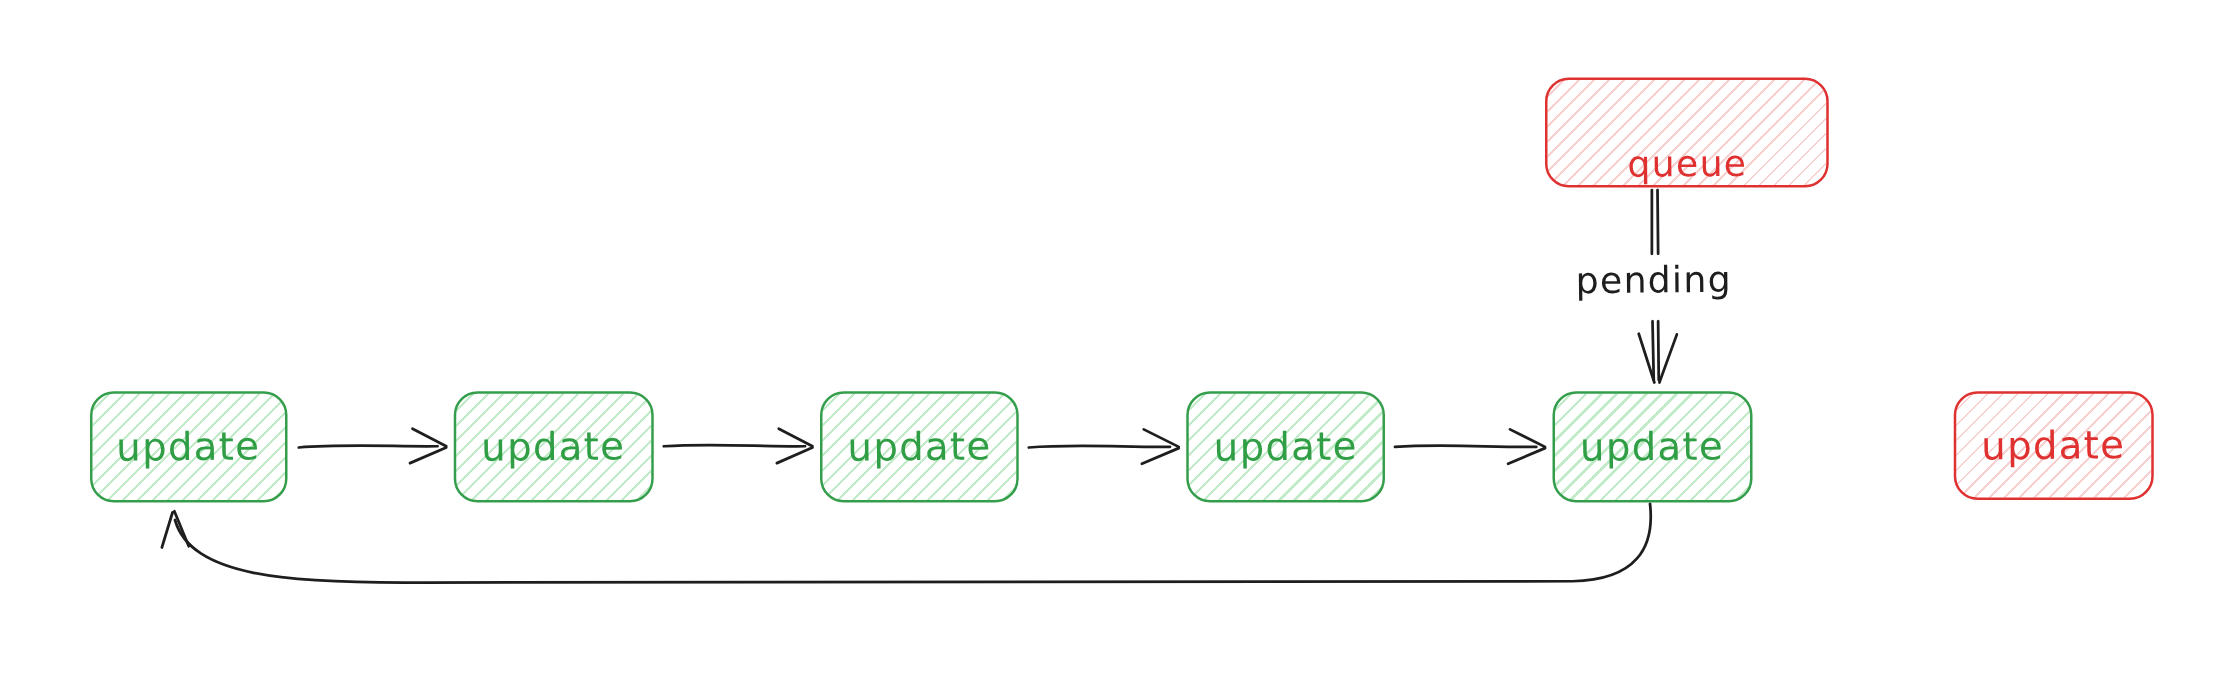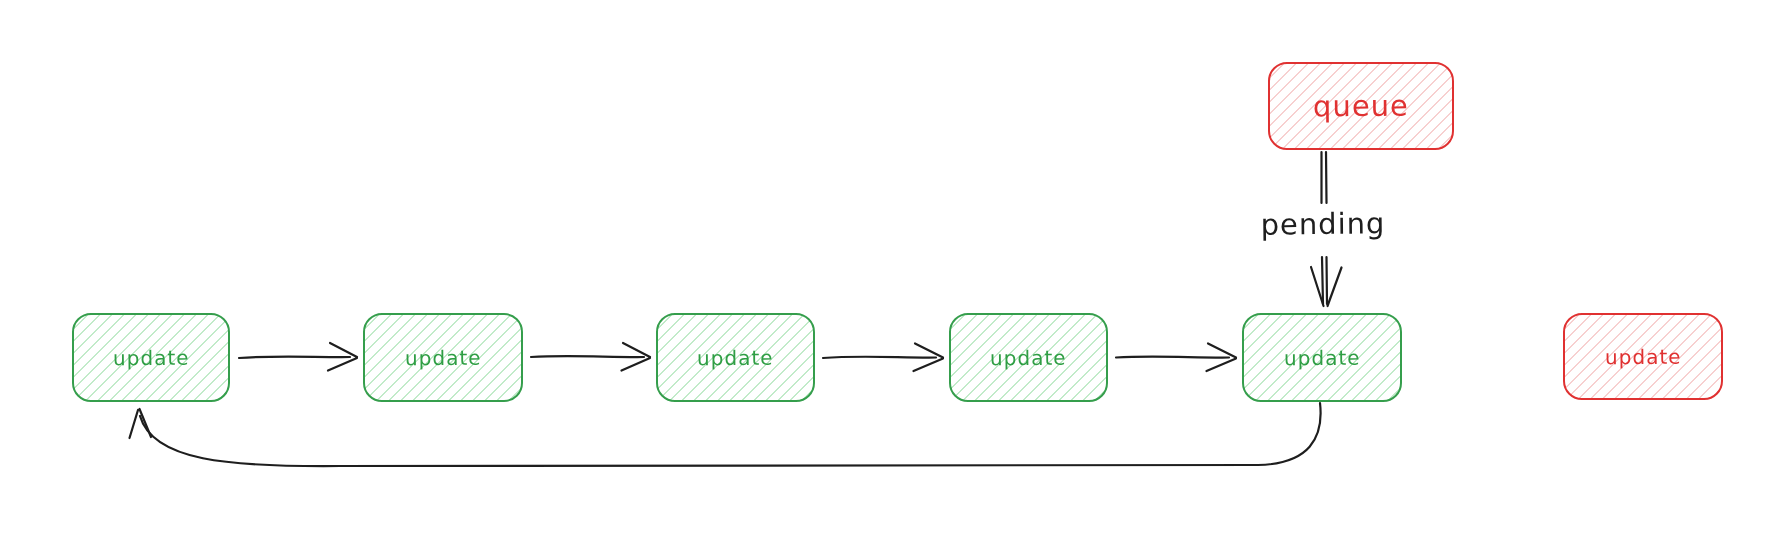--- a/index.html
+++ b/index.html
@@ -32,21 +32,21 @@
   .node {
     position: absolute;
     display: flex;
     align-items: center;
     justify-content: center;
     border-radius: 19px;
     box-sizing: border-box;
     letter-spacing: 1px;
   }
   .node-label {
-    font-size: 20px;
+    font-size: 31px;
     font-weight: 500;
     transform: rotate(-0.5deg);
   }
   .node.green {
     border: 2.5px solid var(--green-stroke, #359e4c);
     color: var(--green-text, #2f9e44);
     background: repeating-linear-gradient(
       135deg,
       rgba(64, 192, 87, 0.32) 0px,
       rgba(64, 192, 87, 0.32) 1.8px,
@@ -65,21 +65,21 @@
       transparent 8.5px
     );
   }
   .node-queue .node-label { font-size: 29px; }
   
   .n1 { left: 72px;   top: 313px; width: 158px; height: 89px; }
   .n2 { left: 363px;  top: 313px; width: 160px; height: 89px; }
   .n3 { left: 656px;  top: 313px; width: 159px; height: 89px; }
   .n4 { left: 949px;  top: 313px; width: 159px; height: 89px; }
   .n5 { left: 1242px; top: 313px; width: 160px; height: 89px; }
-  .node-queue  { left: 1268px; top: 62px;  width: 186px; height: 88px; }
+  .node-queue  { left: 1236px; top: 62px;  width: 227px; height: 88px; align-items: flex-end; }
   .node-red-update { left: 1563px; top: 313px; width: 160px; height: 87px; }
   .edge-label {
     position: absolute;
     left: 1248px;
     top: 207px;
     width: 150px;
     text-align: center;
     font-size: 29px;
     font-weight: 500;
     color: var(--ink, #1e1e1e);

